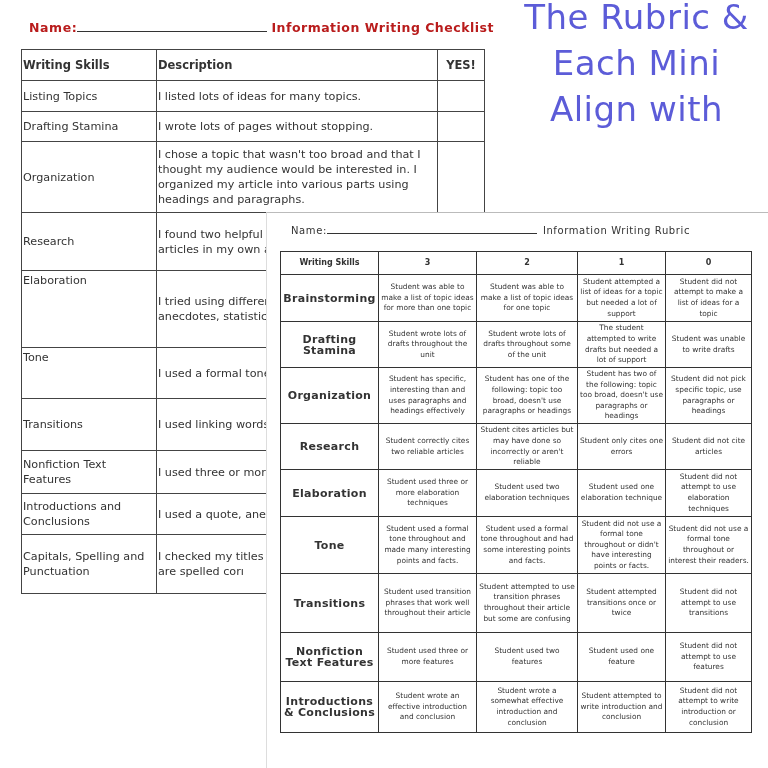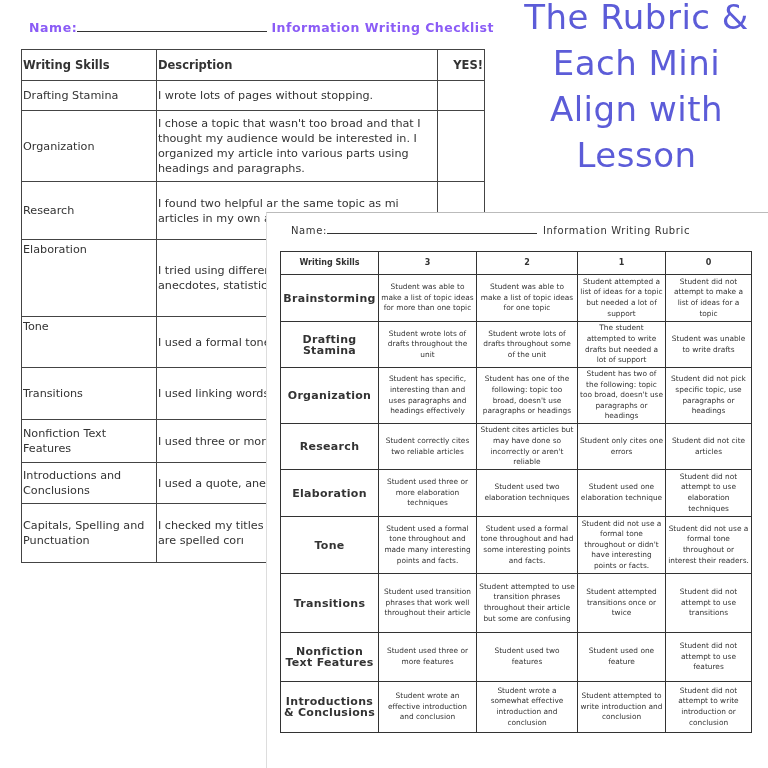--- a/index.html
+++ b/index.html
@@ -9,39 +9,39 @@
     font-family:"DejaVu Sans", sans-serif;
     color:#2a2a2a;
   }
   
   .checklist-sheet {
     position:absolute; left:0; top:0; width:500px; height:610px;
     background:#fff;
   }
   .checklist-header {
     position:absolute; left:29px; top:20px; width:460px; height:20px;
-    font-size:12.5px; font-weight:bold; letter-spacing:0.6px; color:#8b5cf6;
+    font-size:12.5px; font-weight:bold; letter-spacing:0.6px; color:#b91c1c;
     white-space:nowrap;
   }
   .checklist-header .name-line {
     display:inline-block; width:190px; border-bottom:1px solid #333; height:11px; margin-right:4px;
     vertical-align:baseline;
   }
   .checklist-header .title { letter-spacing:0.5px; }
 
   table.checklist {
     position:absolute; left:21px; top:49px; border-collapse:collapse;
     font-size:11.2px; color:#333; table-layout:fixed;
   }
   table.checklist td, table.checklist th {
     border:1.4px solid #444; padding:0 1px; vertical-align:middle; text-align:left;
     line-height:15px; overflow:hidden;
   }
   table.checklist th { font-weight:bold; font-size:11.5px; height:30px; }
-  table.checklist th.yes { text-align:right; }
+  table.checklist th.yes { text-align:center; }
   table.checklist td.top { vertical-align:top; padding-top:2px; }
 
   
   .promo-title {
     position:absolute; left:505px; top:-6px; width:263px;
     text-align:center; color:#5c5cd8;
     font-family:"DejaVu Sans", sans-serif; font-weight:normal;
     font-size:34px; line-height:46px; letter-spacing:0.5px;
   }
   .promo-title span { display:block; }
@@ -84,20 +84,25 @@
       <col style="width:135px">
         <col style="width:281px">
         <col style="width:47px">
     </colgroup>
     <tbody>
         <tr>
       <th>Writing Skills</th>
       <th>Description</th>
       <th class="yes">YES!</th>
     </tr>
+    <tr style="height:31px">
+      <td>Listing Topics</td>
+      <td>I listed lots of ideas for many topics.</td>
+      <td></td>
+    </tr>
     <tr style="height:30px">
       <td>Drafting Stamina</td>
       <td>I wrote lots of pages without stopping.</td>
       <td></td>
     </tr>
     <tr style="height:71px">
       <td>Organization</td>
       <td>I chose a topic that wasn't too broad and that I thought my audience would be interested in. I organized my article into various parts using headings and paragraphs.</td>
       <td></td>
     </tr>
@@ -137,21 +142,20 @@
       <td></td>
     </tr>
   </tbody>
     </table>
 </div>
 
 <div class="promo-title">
   <span>The Rubric &amp;</span>
   <span>Each Mini</span>
   <span>Align with</span>
-  <span>Lesson</span>
 </div>
 
 <div class="rubric-sheet">
   <div class="rubric-header">
     <span>Name:</span><span class="name-line"></span><span>Information Writing Rubric</span>
   </div>
 
   <table class="rubric">
     <colgroup>
       <col style="width:98px">

